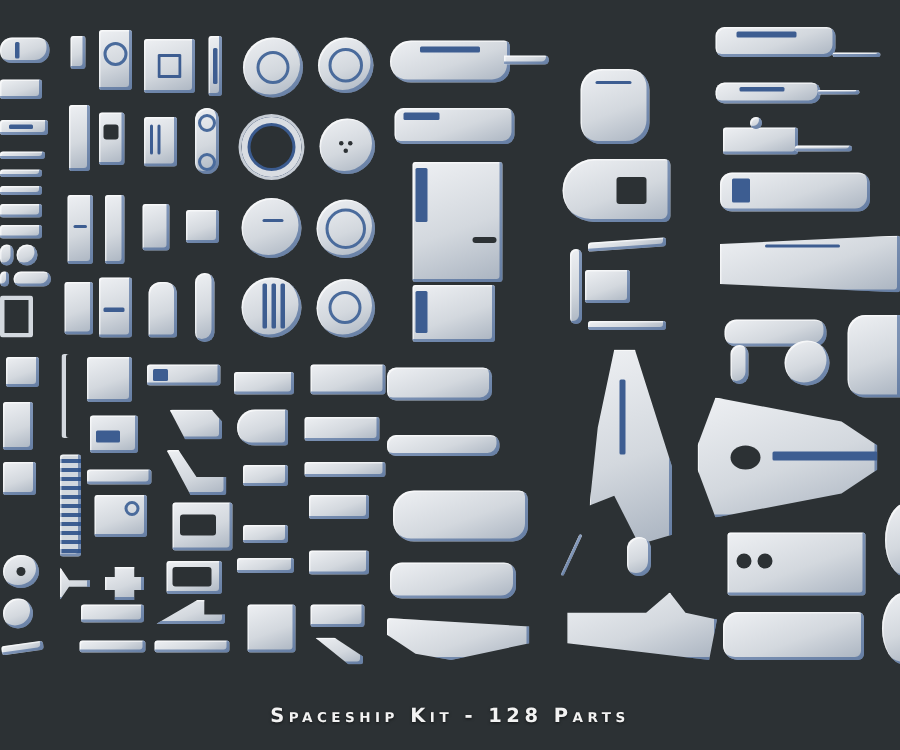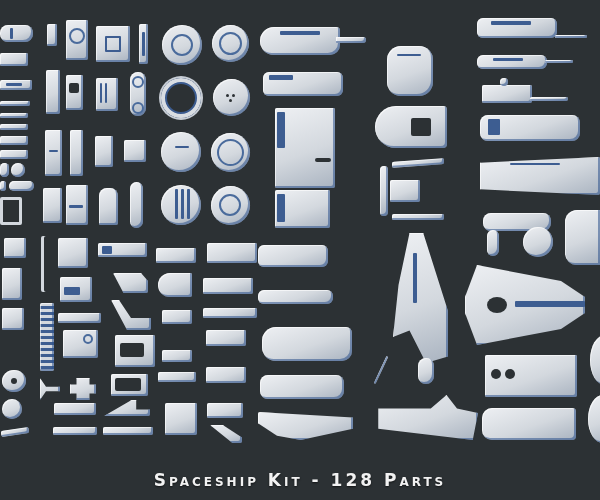--- a/index.html
+++ b/index.html
@@ -5,21 +5,21 @@
   html, body { margin:0; padding:0; }
   body { width:600px; height:500px; background:#2c3134; overflow:hidden; position:relative; font-family:"DejaVu Sans", sans-serif; }
   .canvas { position:absolute; left:0; top:0; width:600px; height:500px; }
   .part { position:absolute; background:linear-gradient(160deg,#eef0f3 0%,#d3d8de 55%,#a9b3c0 100%); border-radius:2px; box-shadow: inset -2px -2px 0 rgba(46,82,140,0.55), inset 1px 1px 0 rgba(255,255,255,0.6); }
   .part.round { border-radius:50%; }
   .part.pill { border-radius:8px; }
   .part.ring { border-radius:50%; background:#2c3134; box-shadow: inset 0 0 0 4px #d9dde2, inset 0 0 0 6px #3b5b8f, 0 0 0 2px #c7cdd5; }
   .part .slot { position:absolute; background:#3d5d91; border-radius:1px; }
   .part .hole { position:absolute; background:#2c3134; border-radius:2px; }
   .part .lip { position:absolute; border:2px solid #4a6b9c; border-radius:50%; }
-  .title { position:absolute; left:0; right:0; top:470px; text-align:center; color:#f2f2f2; font-family:"DejaVu Sans", sans-serif; font-weight:bold; font-size:17px; letter-spacing:3px; font-variant:small-caps; text-shadow:0 1px 2px rgba(0,0,0,0.6); }
+  .title { position:absolute; left:0; right:0; top:470px; text-align:center; color:#f2f2f2; font-family:"DejaVu Sans", sans-serif; font-weight:bold; font-size:13px; letter-spacing:3px; font-variant:small-caps; text-shadow:0 1px 2px rgba(0,0,0,0.6); }
 </style>
 </head>
 <body>
 
 <div class="canvas">
 
   <div class="part pill" style="left:0;top:25px;width:33px;height:17px;">
       <span class="slot" style="left:10px;top:3px;width:3px;height:11px;"></span>
     </div>
   <div class="part" style="left:0;top:53px;width:28px;height:13px;"></div>

